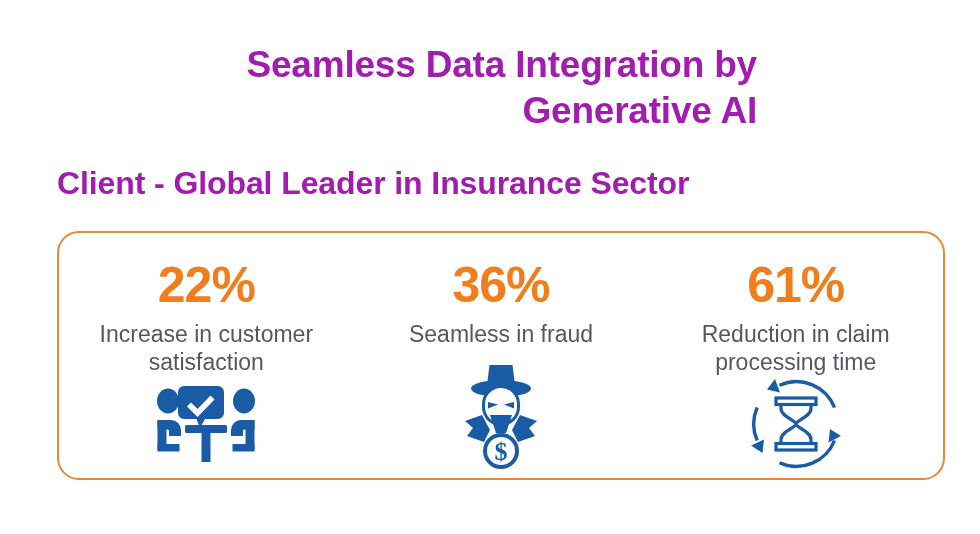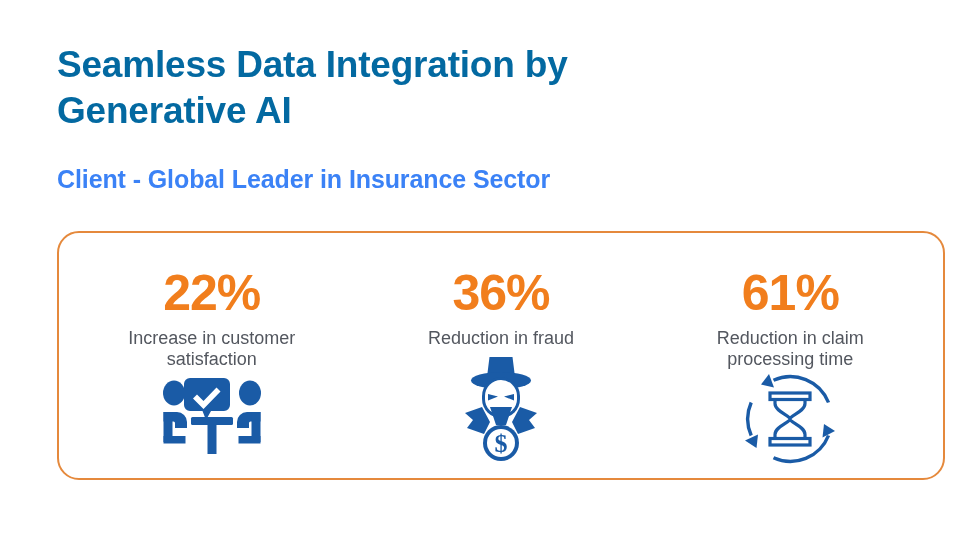--- a/index.html
+++ b/index.html
@@ -25,51 +25,52 @@
   
   .title {
     position: absolute;
     left: 57px;
     top: 42px;
     width: 700px;
     font-size: 37px;
     font-weight: 700;
     line-height: 1.25;
     letter-spacing: -0.2px;
-    color: #0369a1;
+    color: #a21caf;
     white-space: pre-line;
+    text-align: right;
   }
 
   .subtitle {
     position: absolute;
     left: 57px;
     top: 165px;
     width: 760px;
-    font-size: 25px;
+    font-size: 32px;
     font-weight: 700;
     letter-spacing: -0.1px;
-    color: #3b82f6;
+    color: #a21caf;
   }
 
   
   .stats-card {
     position: absolute;
     left: 57px;
     top: 231px;
     width: 888px;
     height: 249px;
     box-sizing: border-box;
     border: 2px solid #E5893C;
     border-radius: 22px;
     background: #ffffff;
     display: flex;
     flex-direction: row;
     align-items: flex-start;
     justify-content: space-between;
-    padding: 8px;
+    padding: 0;
   }
 
   .stat {
     flex: 1 1 0;
     display: flex;
     flex-direction: column;
     align-items: center;
     padding-top: 26px;
     height: 100%;
     box-sizing: border-box;
@@ -78,21 +79,21 @@
   .stat-value {
     font-size: 50px;
     font-weight: 700;
     color: #F17E1D;
     line-height: 1.05;
     letter-spacing: -1px;
   }
 
   .stat-label {
     margin-top: 8px;
-    font-size: 18px;
+    font-size: 23px;
     font-weight: 400;
     color: #53575F;
     line-height: 1.22;
     text-align: center;
     max-width: 250px;
     white-space: pre-line;
   }
 
   .stat-icon {
     margin-top: auto;
@@ -147,21 +148,21 @@
             <rect x="31" y="41" width="42" height="8" rx="1.5"></rect>
 
             <rect x="47.5" y="49" width="9" height="29"></rect>
           </g>
         </svg>
       </div>
     </div>
 
     <div class="stat stat-fraud">
       <div class="stat-value">36%</div>
-      <div class="stat-label">Reduction in fraud</div>
+      <div class="stat-label">Seamless in fraud</div>
       <div class="stat-icon icon-fraud">
         <svg viewBox="0 0 76 107" width="76" height="107" aria-hidden="true">
           <g fill="#1A5BA6">
 
             <path d="M26.5 2 h23 l2.5 20 h-28 z"></path>
 
             <ellipse cx="38" cy="25.5" rx="30" ry="8.5"></ellipse>
 
             <path d="M38 22 a19 19 0 0 1 19 19 v3 a19 19 0 0 1 -38 0 v-3 a19 19 0 0 1 19 -19 z"></path>
             <path d="M38 25 a16 16 0 0 1 16 16 v3 a16 16 0 0 1 -32 0 v-3 a16 16 0 0 1 16 -16 z" fill="#ffffff"></path>

